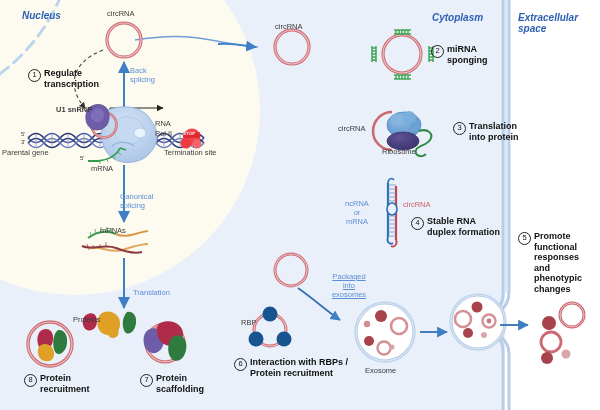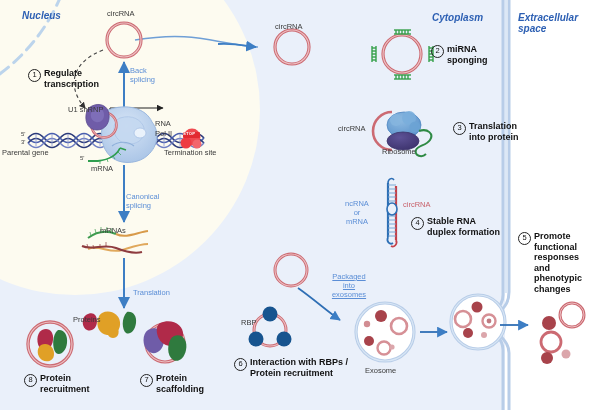--- a/index.html
+++ b/index.html
@@ -342,21 +342,21 @@
     <div class="txt">
       <span>Protein</span><br><span>recruitment</span>
     </div>
   </div>
 
   <div class="lbl small" style="left:107px;top:9px;">circRNA</div>
   <div class="lbl small" style="left:275px;top:22px;">circRNA</div>
   <div class="lbl small" style="left:338px;top:124px;">circRNA</div>
   <div class="lbl redlbl" style="left:403px;top:200px;">circRNA</div>
 
-  <div class="lbl small" style="left:68px;top:105px;">U1 snRNP</div>
+  <div class="lbl small" style="left:56px;top:105px;font-weight:bold;">U1 snRNP</div>
 
   <div class="lbl small" style="left:155px;top:119px;line-height:9.5px;">
     <span>RNA</span><br><span>Pol II</span>
   </div>
 
   <div class="lbl small" style="left:2px;top:148px;">Parental gene</div>
   <div class="lbl small" style="left:164px;top:148px;">Termination site</div>
   <div class="lbl small" style="left:91px;top:164px;">mRNA</div>
   <div class="lbl small" style="left:100px;top:226px;">mRNAs</div>
   <div class="lbl small" style="left:73px;top:315px;">Proteins</div>
@@ -372,21 +372,21 @@
 
   <div class="lbl bluelbl" style="left:336px;top:199px;text-align:center;width:42px;">
     <span>ncRNA</span><br>
     <span>or</span><br>
     <span>mRNA</span>
   </div>
 
   <div class="lbl bluelbl" style="left:130px;top:66px;">
     <span>Back</span><br><span>splicing</span>
   </div>
-  <div class="lbl bluelbl" style="left:126px;top:192px;">
+  <div class="lbl bluelbl" style="left:120px;top:192px;">
     <span>Canonical</span><br><span>splicing</span>
   </div>
   <div class="lbl bluelbl" style="left:133px;top:288px;">Translation</div>
   <div class="lbl bluelbl" style="left:320px;top:272px;text-align:center;width:58px;text-decoration:underline;">
     <span>Packaged</span><br>
     <span>into</span><br>
     <span>exosomes</span>
   </div>
 
 </div>

